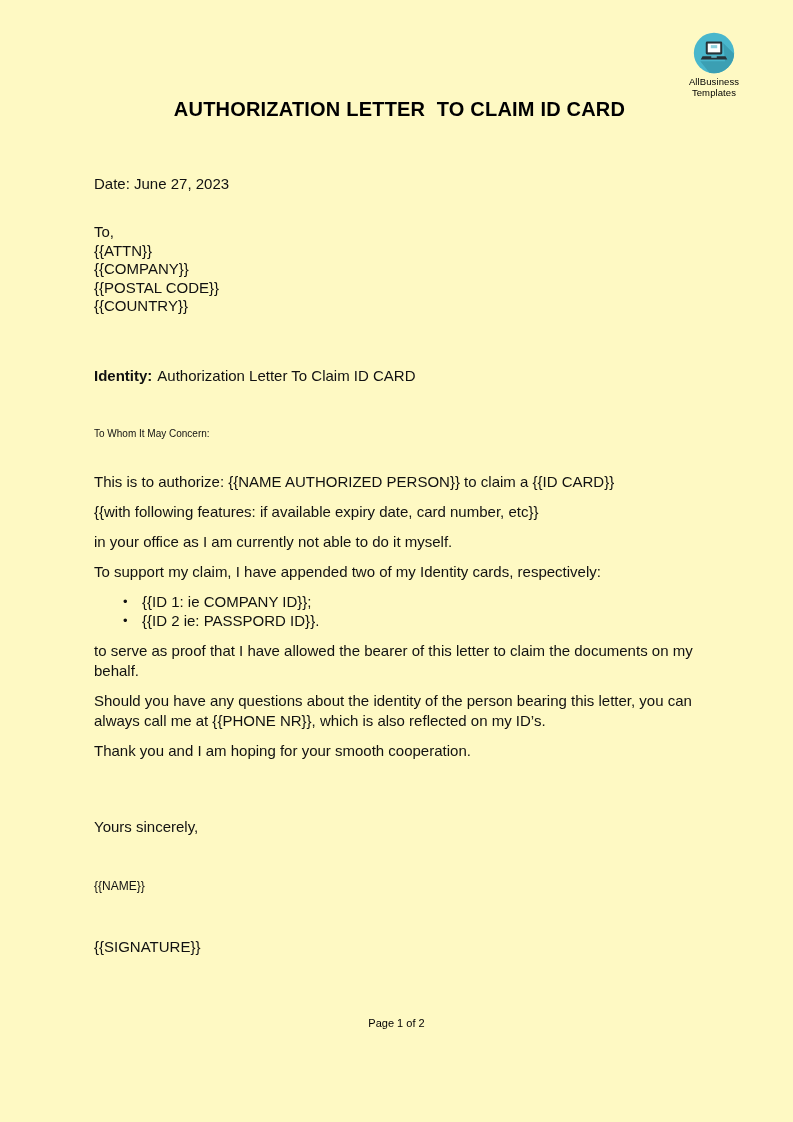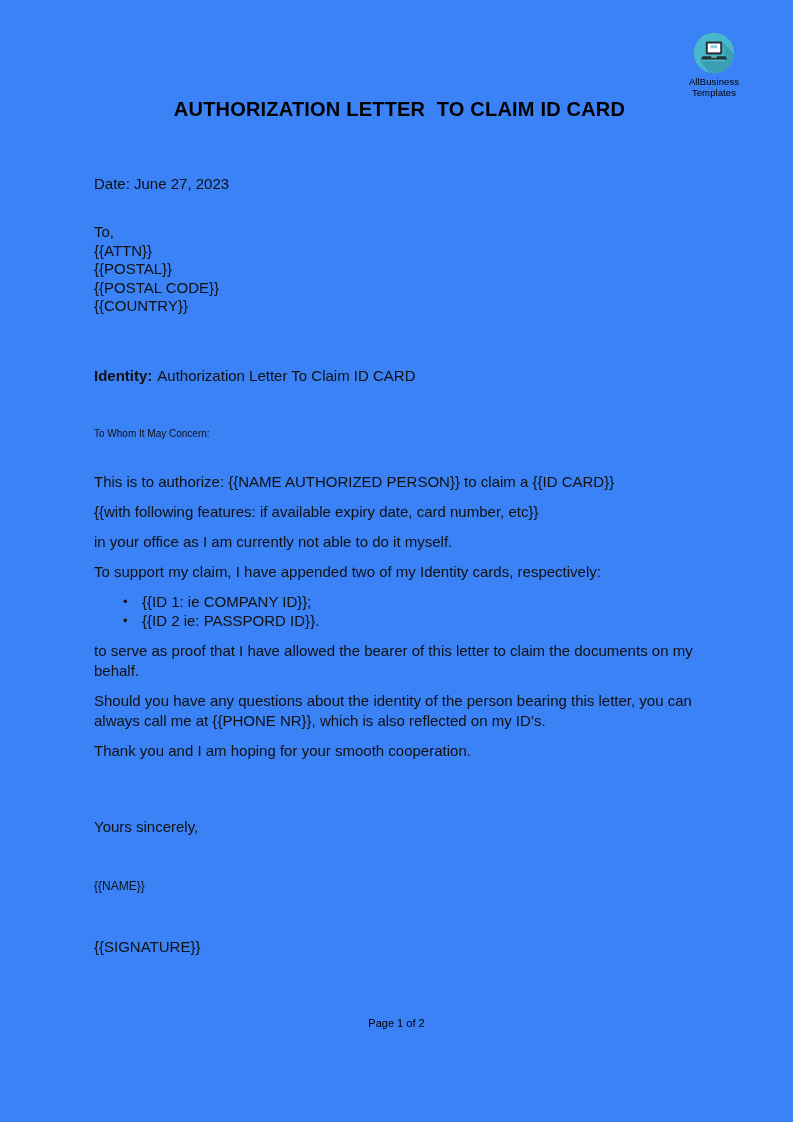--- a/index.html
+++ b/index.html
@@ -6,21 +6,21 @@
   html, body { background: #ffffff; }
   body {
     font-family: "Liberation Sans", "DejaVu Sans", sans-serif;
     color: #111111;
   }
   .page {
     position: relative;
     width: 793px;
     height: 1122px;
     margin: 0 auto;
-    background: #3b82f6;
+    background: #fef9c3;
     overflow: hidden;
   }
   .content {
     padding: 0 88px 0 94px;
   }
   
   .logo {
     position: absolute;
     top: 31px;
     left: 668px;
@@ -139,21 +139,21 @@
 
   <div class="content">
 
     <div class="title">AUTHORIZATION LETTER  TO CLAIM ID CARD</div>
 
     <div class="date-line">Date: June 27, 2023</div>
 
     <div class="recipient">
       <div>To,</div>
       <div>{{ATTN}}</div>
-      <div>{{POSTAL}}</div>
+      <div>{{COMPANY}}</div>
       <div>{{POSTAL CODE}}</div>
       <div>{{COUNTRY}}</div>
     </div>
 
     <div class="subject-line">
       <span class="subject-label">Identity:</span><span>Authorization Letter To Claim ID CARD</span>
     </div>
 
     <div class="salutation">To Whom It May Concern:</div>
 

